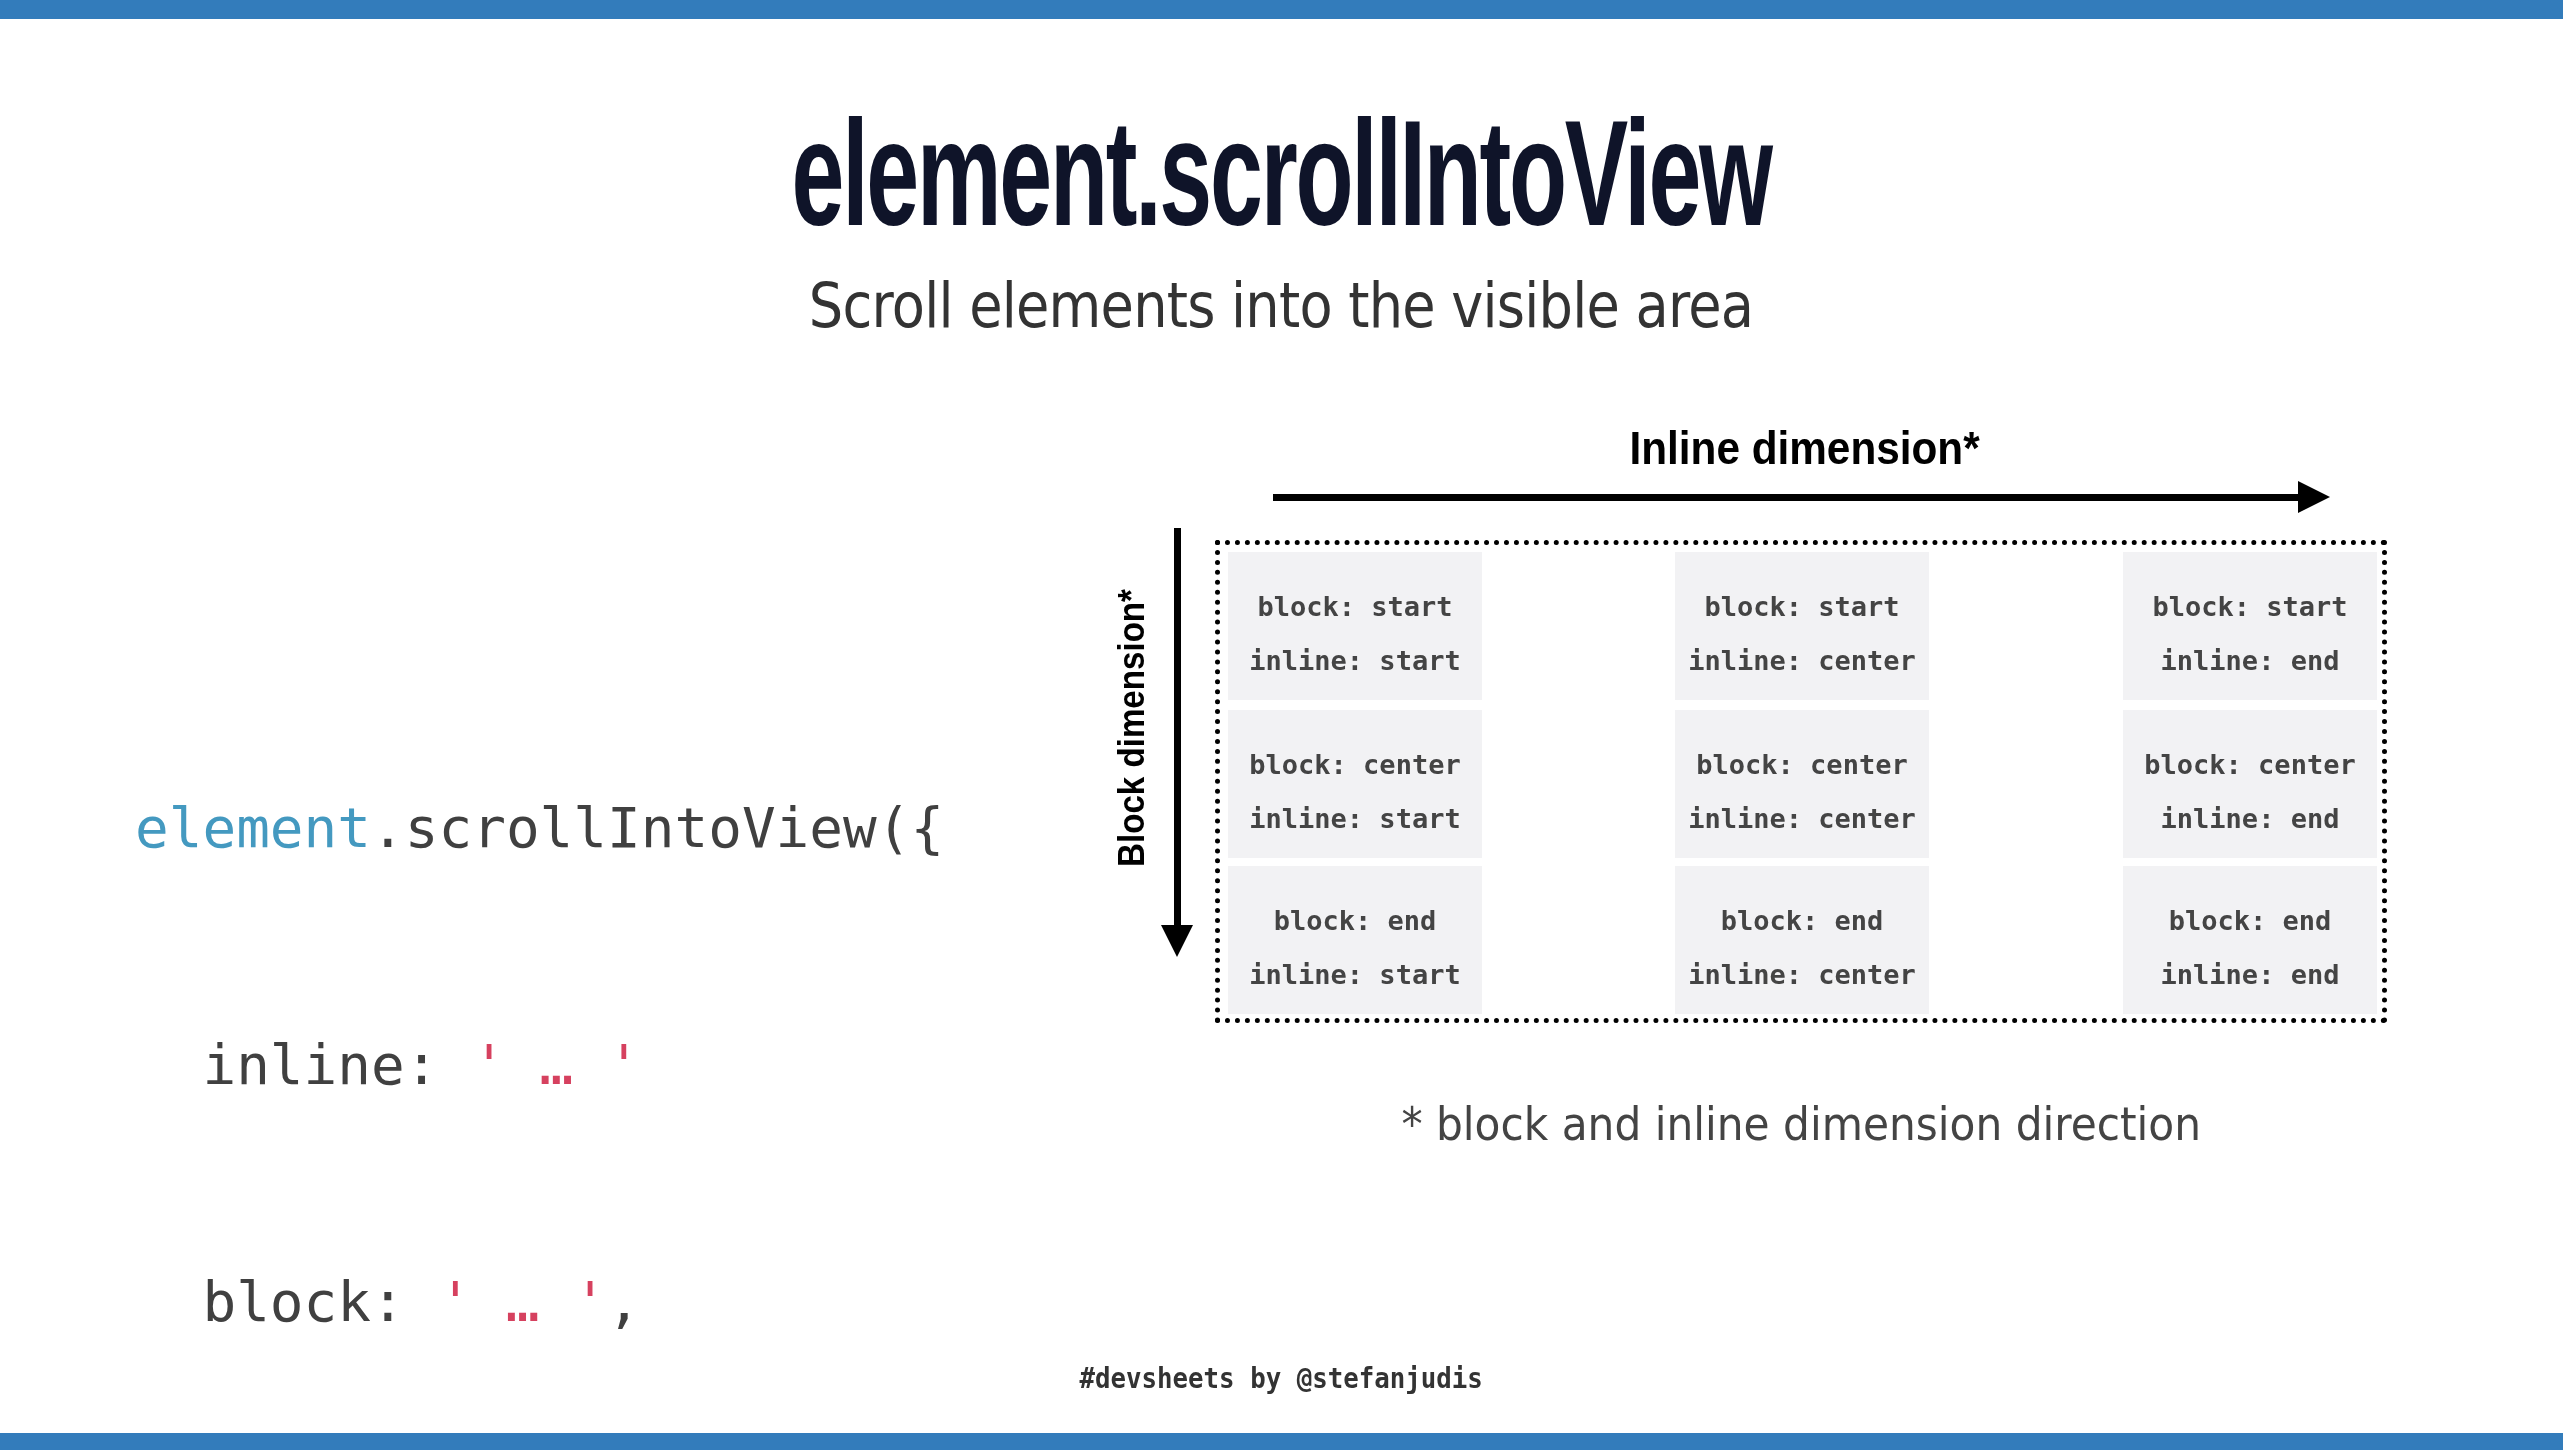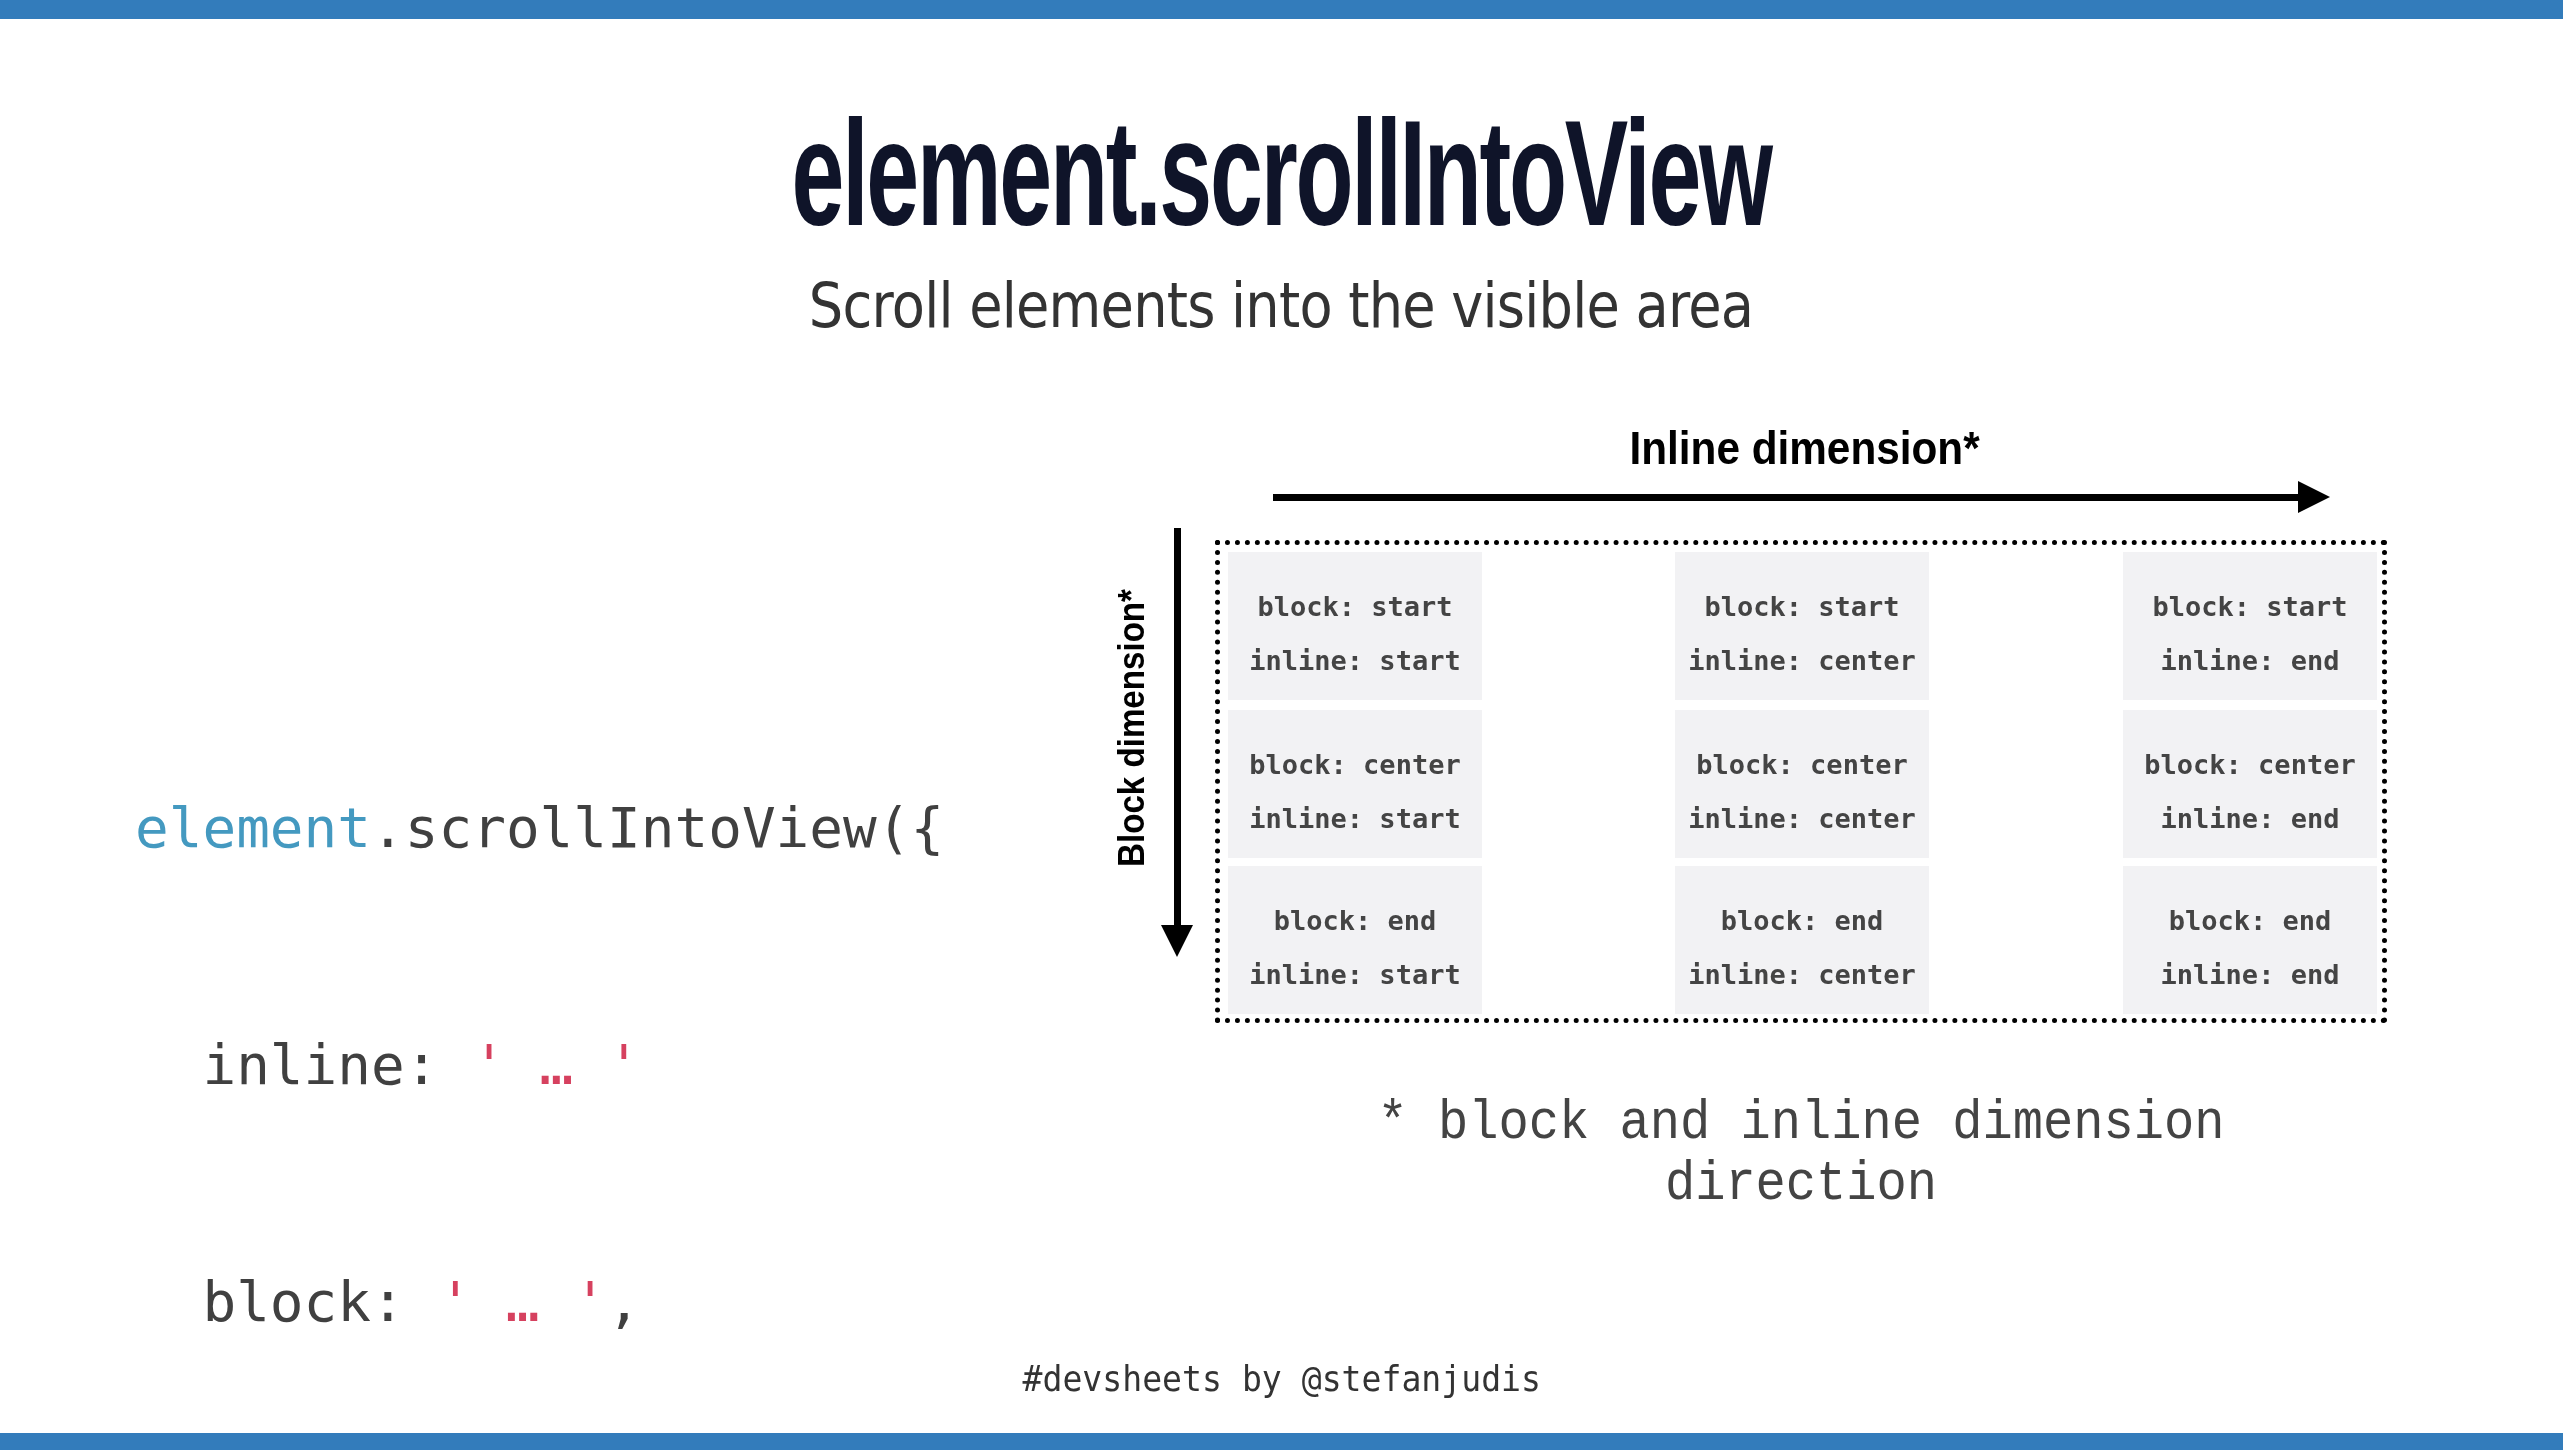--- a/index.html
+++ b/index.html
@@ -67,28 +67,28 @@
       display: flex; flex-direction: column; align-items: center; justify-content: center;
       font-family: "DejaVu Sans Mono", monospace; font-weight: bold; font-size: 27px; line-height: 39px;
       color: #444444; white-space: pre;
     }
     .cell span { display: block; text-align: center; margin-top: 15px; }
 
     .footnote {
       position: absolute; left: 1165px; width: 1272px; top: 1093px;
       text-align: center; font-family: "DejaVu Sans", sans-serif; color: #444444;
     }
-    .footnote .big { font-size: 56px; line-height: 61px; display: block; font-family: Liberation Mono, monospace; }
+    .footnote .big { font-size: 47px; line-height: 61px; display: block; }
     .footnote .big span, .footnote .small span { display: inline-block; transform: scaleX(0.9); }
     .footnote .small { font-size: 39px; line-height: 50px; display: block; }
 
     .credit {
       position: absolute; left: 0; width: 2563px; top: 1355px; height: 48px;
       text-align: center;
-      font-family: "DejaVu Sans Mono", monospace; font-weight: normal; font-size: 36px; line-height: 48px;
+      font-family: "DejaVu Sans Mono", monospace; font-weight: bold; font-size: 28px; line-height: 48px;
       color: #333333;
     }
     .credit span { display: inline-block; transform: scaleX(0.92); }
   </style>
 </head>
 <body>
 
 <div class="bar bar-top" style="background:#337cbb"></div>
 
 <h1 class="title" style="margin:0;color:#0f1429">

